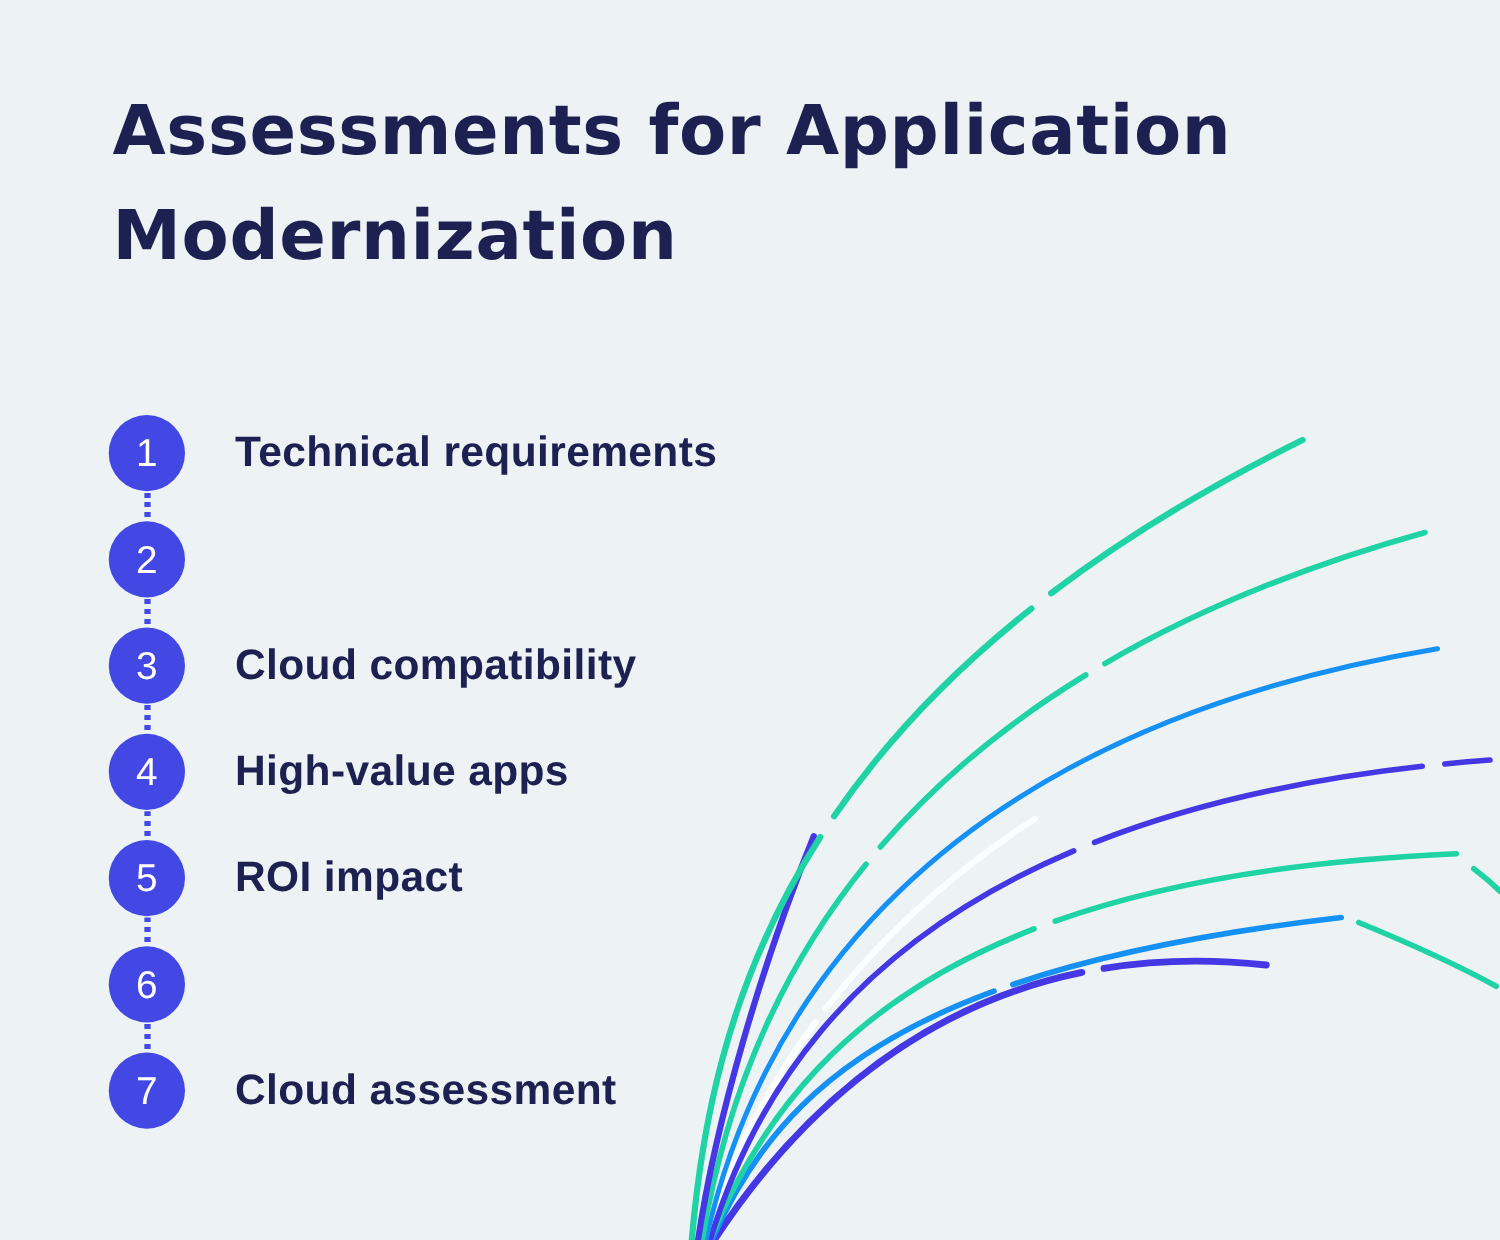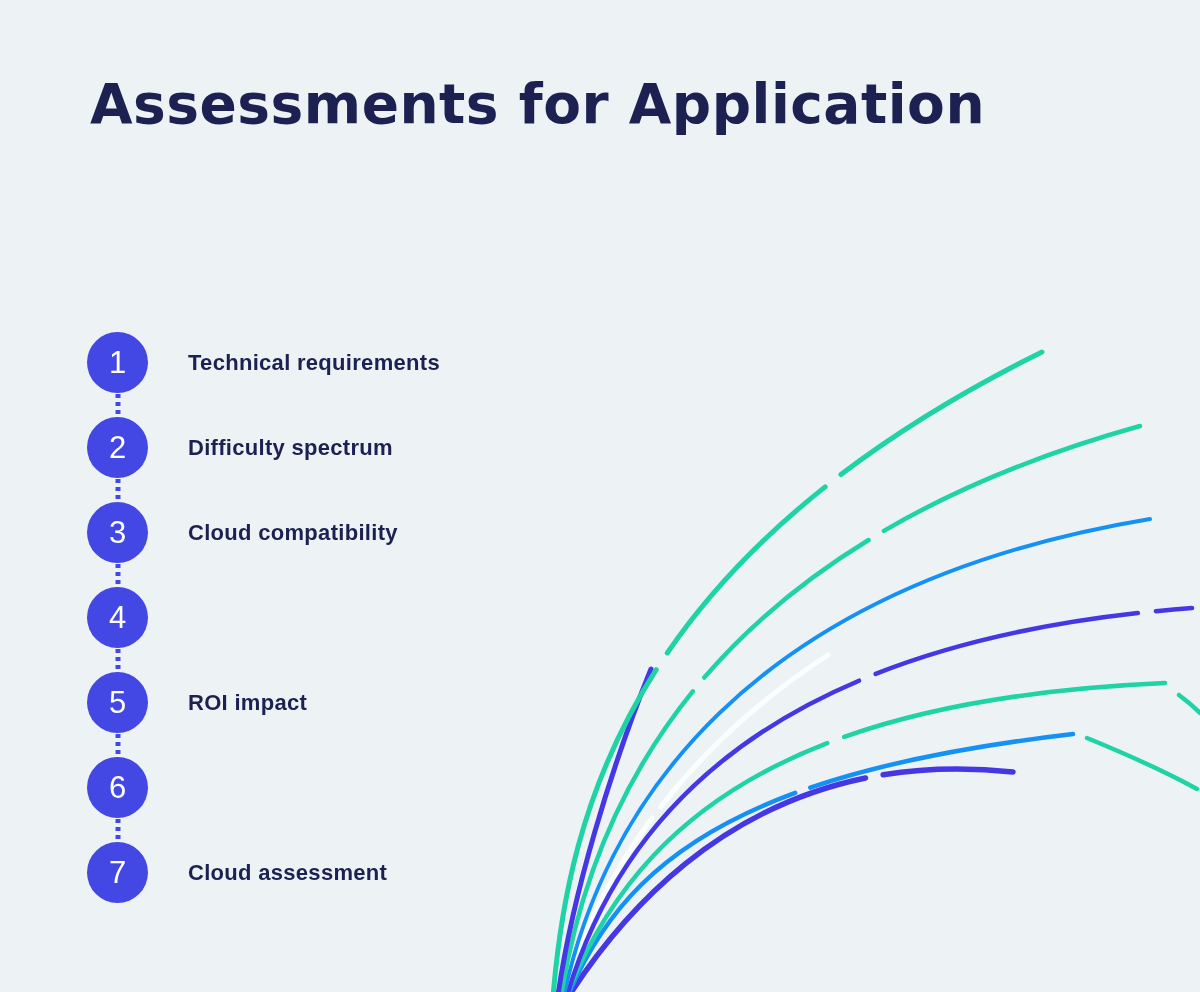--- a/index.html
+++ b/index.html
@@ -87,21 +87,21 @@
     width: 5px;
     height: 23px;
     transform: translateX(-50%);
     background-image: repeating-linear-gradient(
       to bottom,
       var(--step-circle, #4347E4) 0px, var(--step-circle, #4347E4) 4px,
       transparent 4px, transparent 8px);
   }
   .step-label {
     margin-left: 40px;
-    font-size: 22px;
+    font-size: 34px;
     font-weight: 700;
     letter-spacing: 0.3px;
     color: var(--label-text, #1C2151);
     font-family: "Liberation Sans", "DejaVu Sans", sans-serif;
     white-space: nowrap;
     text-align: center;
   }
 </style>
 </head>
 <body style="background: rgb(237, 243, 245);">
@@ -117,45 +117,46 @@
     <path class="c-white" d="M558,1010 C600,862 694,742 828,655" stroke-width="5" stroke-dasharray="215 14 600"></path>
     <path class="c-indigo" d="M563,1010 C614,818 768,640 1192,608" stroke-width="4.5" stroke-dasharray="460 18 270 18 1400"></path>
     <path class="c-blue" d="M561,1010 C600,806 748,586 1150,519" stroke-width="4"></path>
     <path class="c-teal" d="M559,1010 C588,806 702,548 1140,426" stroke-width="4.5" stroke-dasharray="350 18 215 18 1400"></path>
     <path class="c-indigo" d="M556,1010 C570,898 614,760 651,669" stroke-width="5"></path>
     <path class="c-teal" d="M552,1010 C566,812 630,556 1042,352" stroke-width="5" stroke-dasharray="360 20 230 20 1400"></path>
   </svg>
 
   <h1 class="title">
     <span>Assessments for Application</span>
+    <span>Modernization</span>
   </h1>
 
   <div class="steps">
     <div class="step">
       <div class="num-wrap">
         <div class="num-circle">1</div>
       </div>
       <div class="step-label">Technical requirements</div>
     </div>
     <div class="step">
       <div class="num-wrap">
         <div class="num-circle">2</div>
       </div>
-      <div class="step-label">Difficulty spectrum</div>
     </div>
     <div class="step">
       <div class="num-wrap">
         <div class="num-circle">3</div>
       </div>
       <div class="step-label">Cloud compatibility</div>
     </div>
     <div class="step">
       <div class="num-wrap">
         <div class="num-circle">4</div>
       </div>
+      <div class="step-label">High-value apps</div>
     </div>
     <div class="step">
       <div class="num-wrap">
         <div class="num-circle">5</div>
       </div>
       <div class="step-label">ROI impact</div>
     </div>
     <div class="step">
       <div class="num-wrap">
         <div class="num-circle">6</div>

